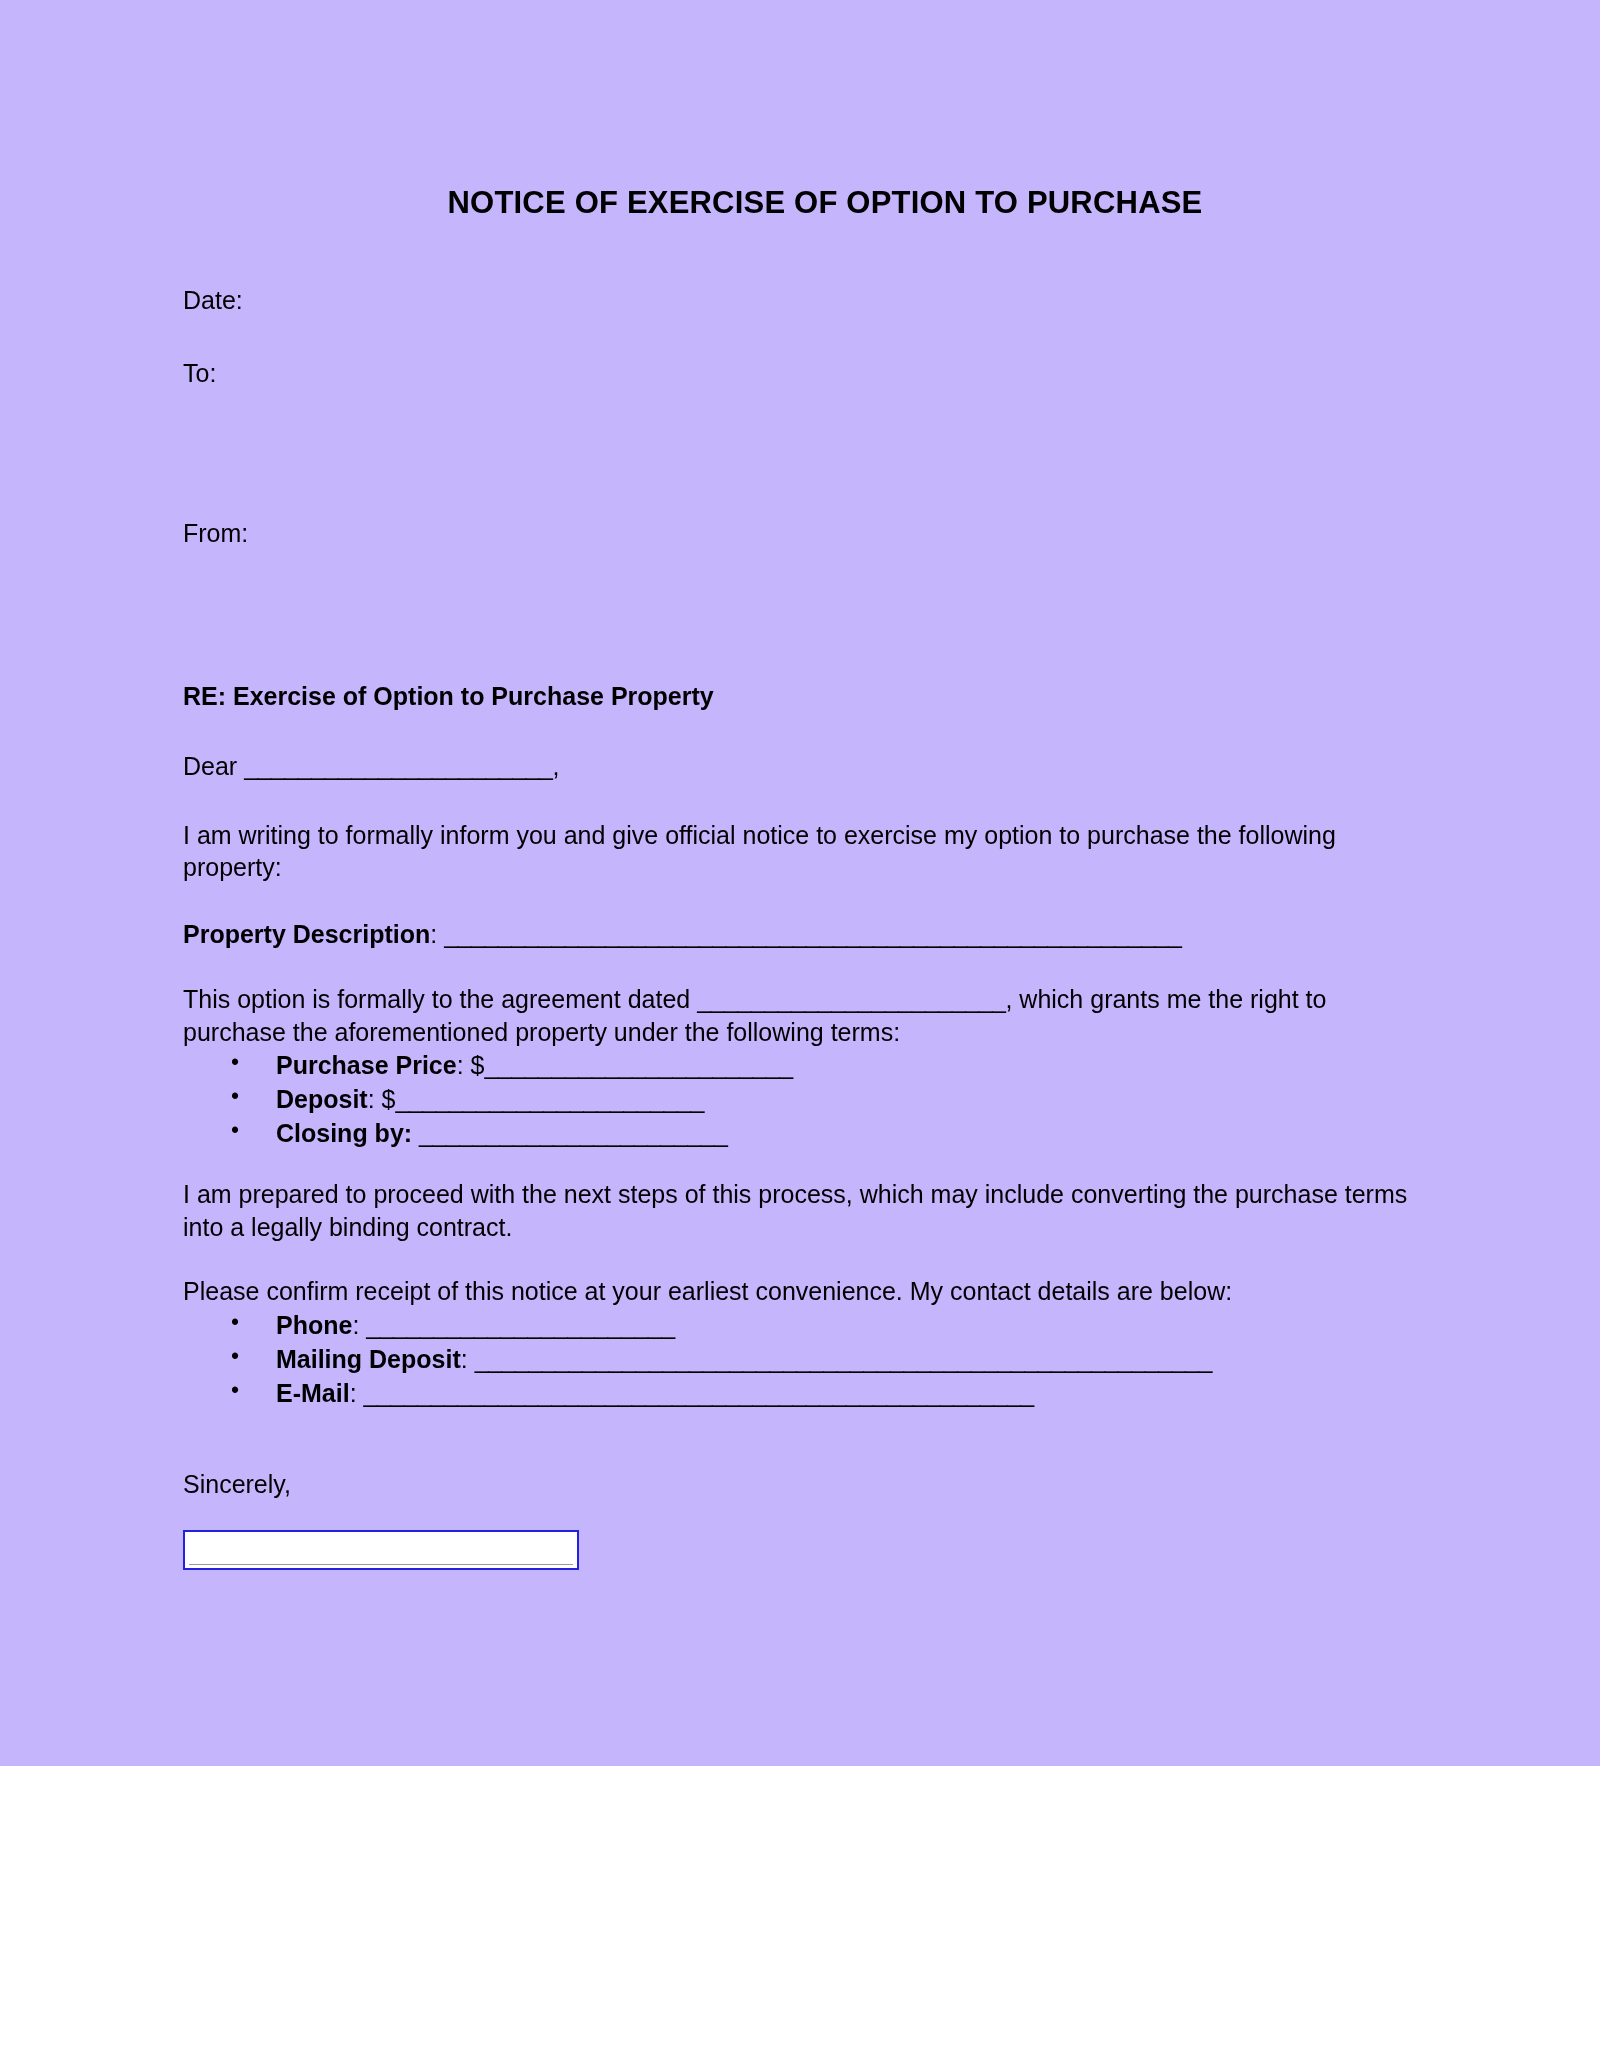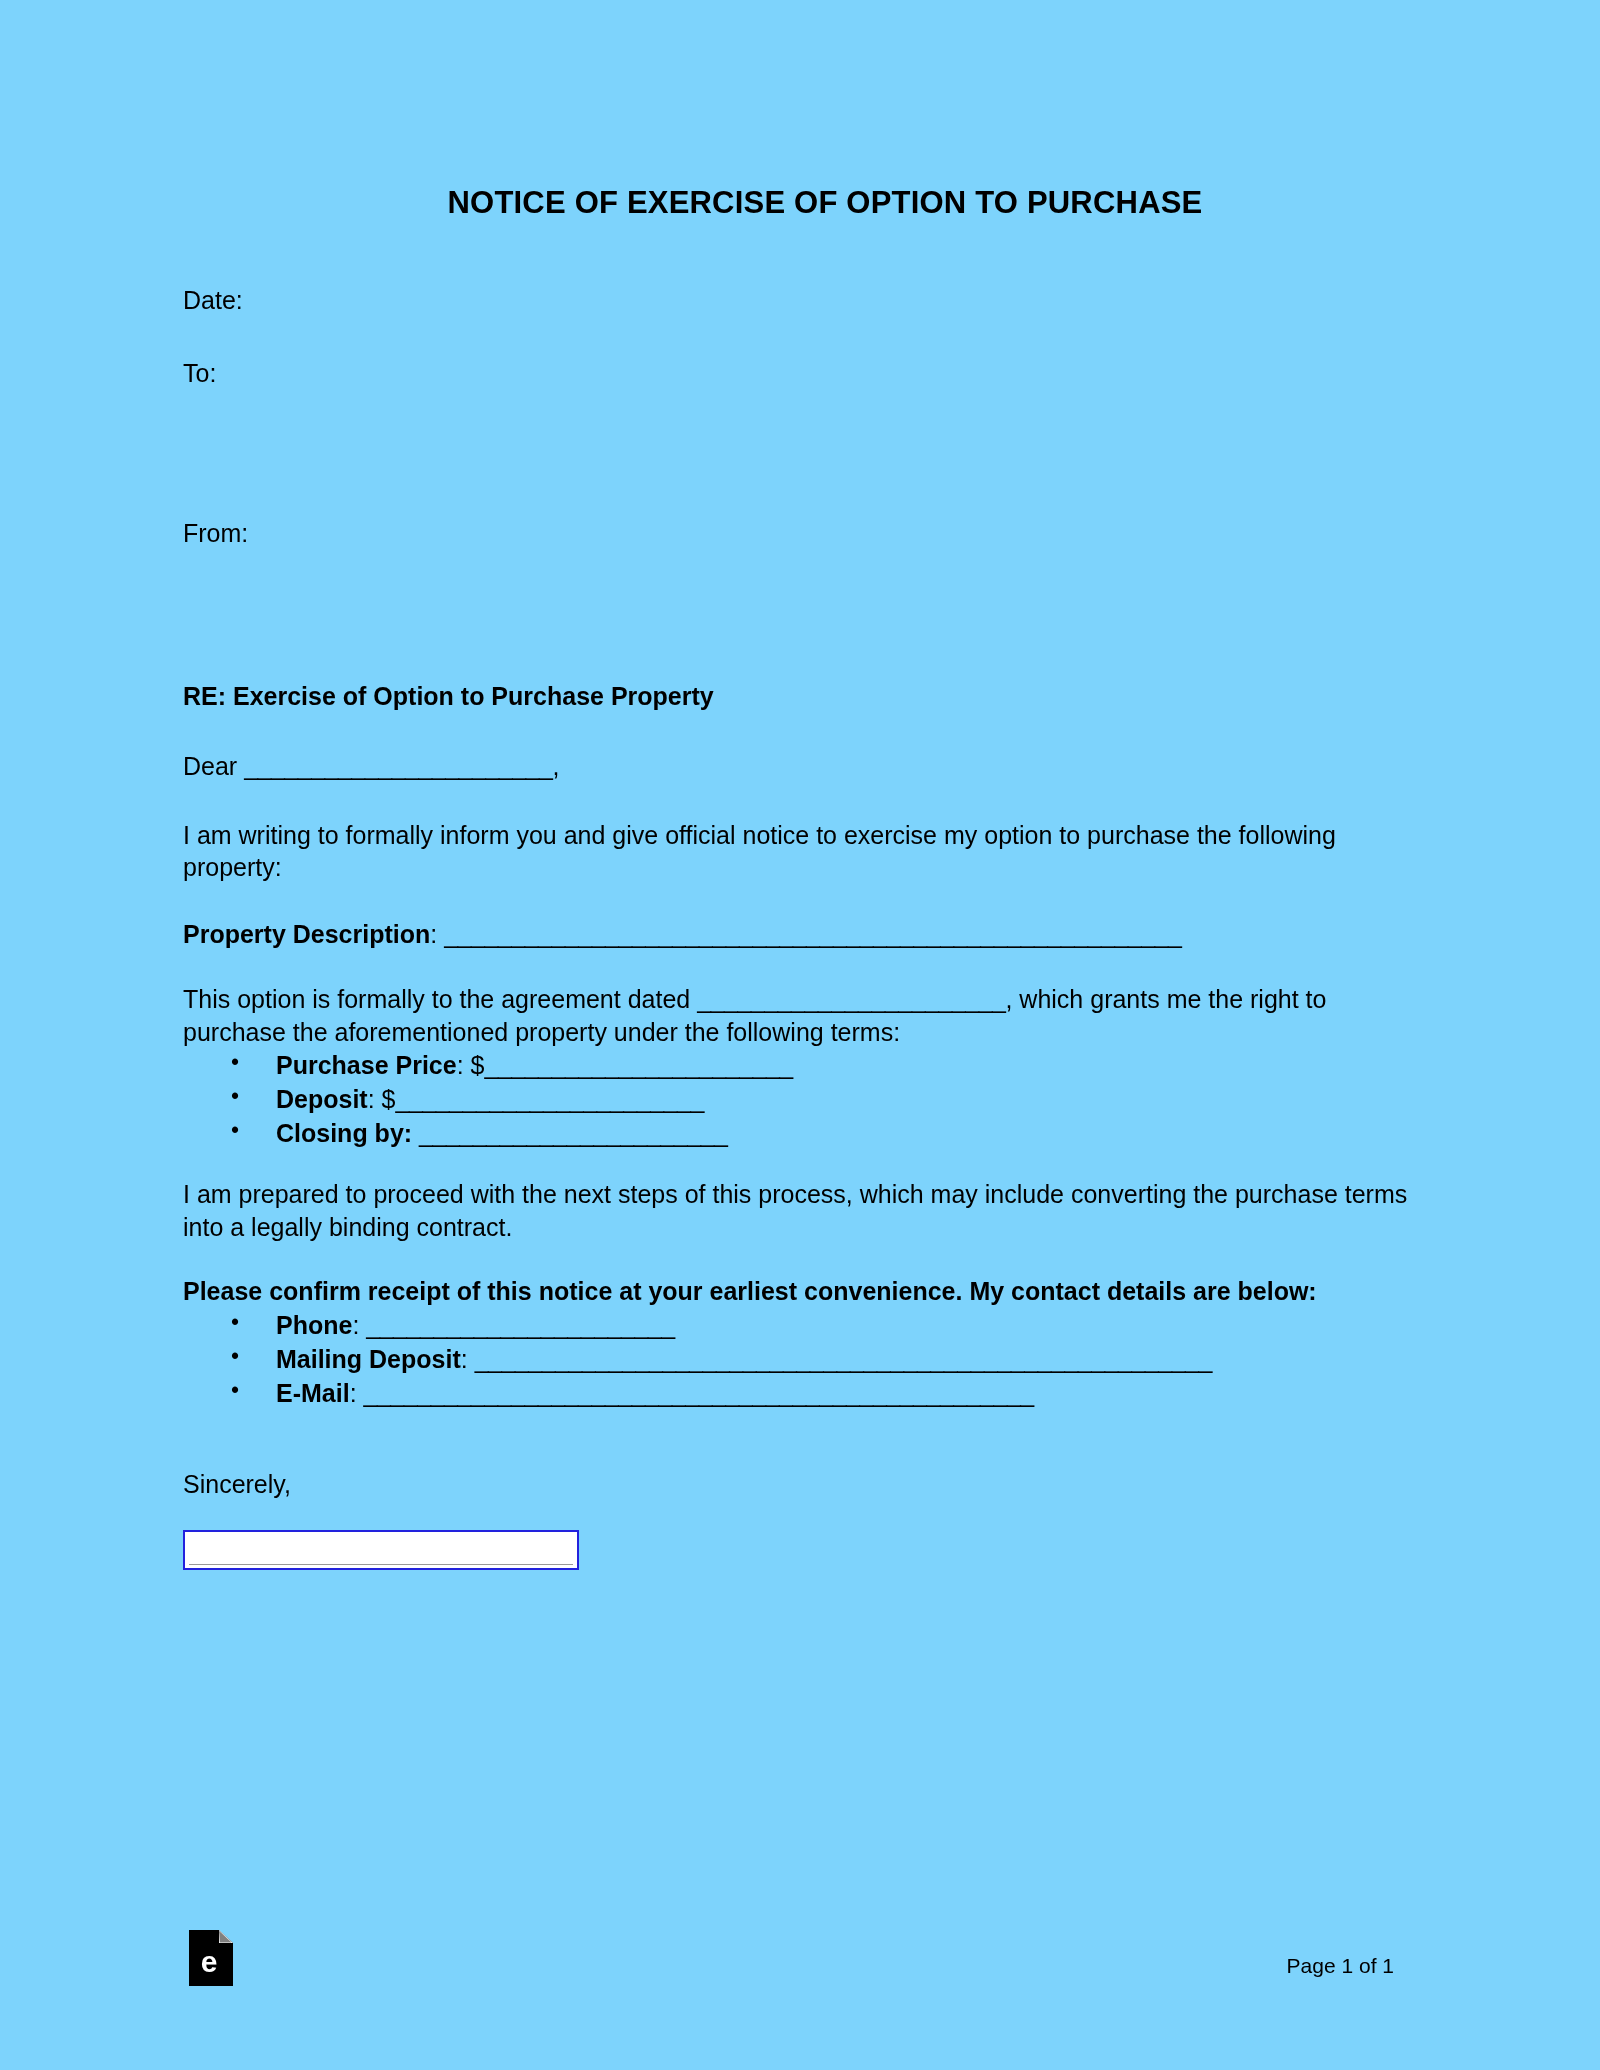--- a/index.html
+++ b/index.html
@@ -7,22 +7,22 @@
     padding: 0;
     background: #ffffff;
   }
   body {
     font-family: "Liberation Sans", sans-serif;
     color: #000000;
   }
   .page {
     position: relative;
     width: 1600px;
-    height: 2070px;
-    background: #7dd3fc;
+    height: 1766px;
+    background: #c4b5fd;
     box-sizing: border-box;
     overflow: hidden;
   }
   .content {
     position: absolute;
     left: 183px;
     top: 0;
     width: 1232px;
   }
 
@@ -45,21 +45,21 @@
   .sp-date   { padding-top: 63px; }
   .sp-to     { padding-top: 41px; }
   .sp-from   { padding-top: 128px; }
   .sp-re     { padding-top: 131px; }
   .sp-dear   { padding-top: 38px; }
   .sp-para1  { padding-top: 36px; }
   .sp-propd  { padding-top: 34px; }
   .sp-para2  { padding-top: 33px; }
   .sp-terms  { padding-top: 30px; }
   .sp-para3  { padding-top: 28px; }
-  .sp-para4  { padding-top: 32px; font-weight: bold; }
+  .sp-para4  { padding-top: 32px; }
   .sp-contact{ padding-top: 26px; }
   .sp-sincerely { padding-top: 58px; }
 
   .bold { font-weight: bold; }
 
   p.body-text {
     font-size: 25px;
     line-height: 1.30;
     margin: 0;
   }

